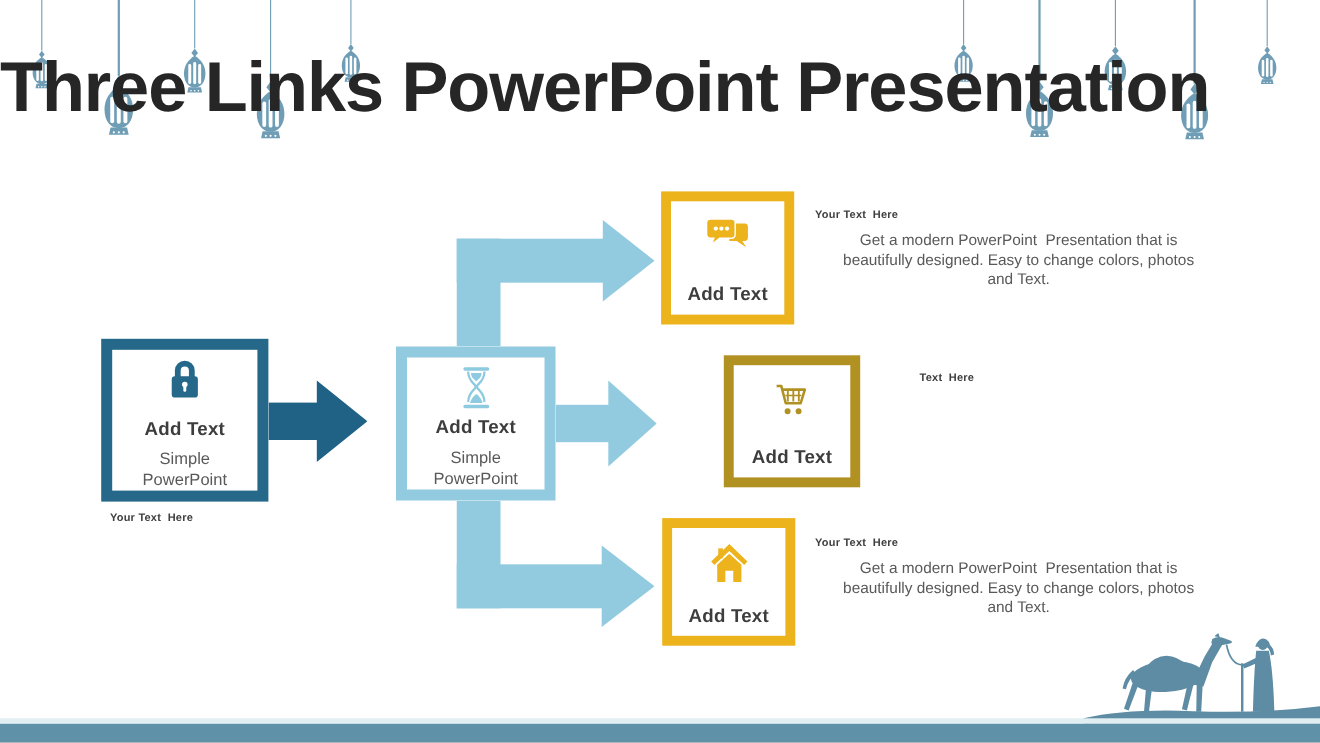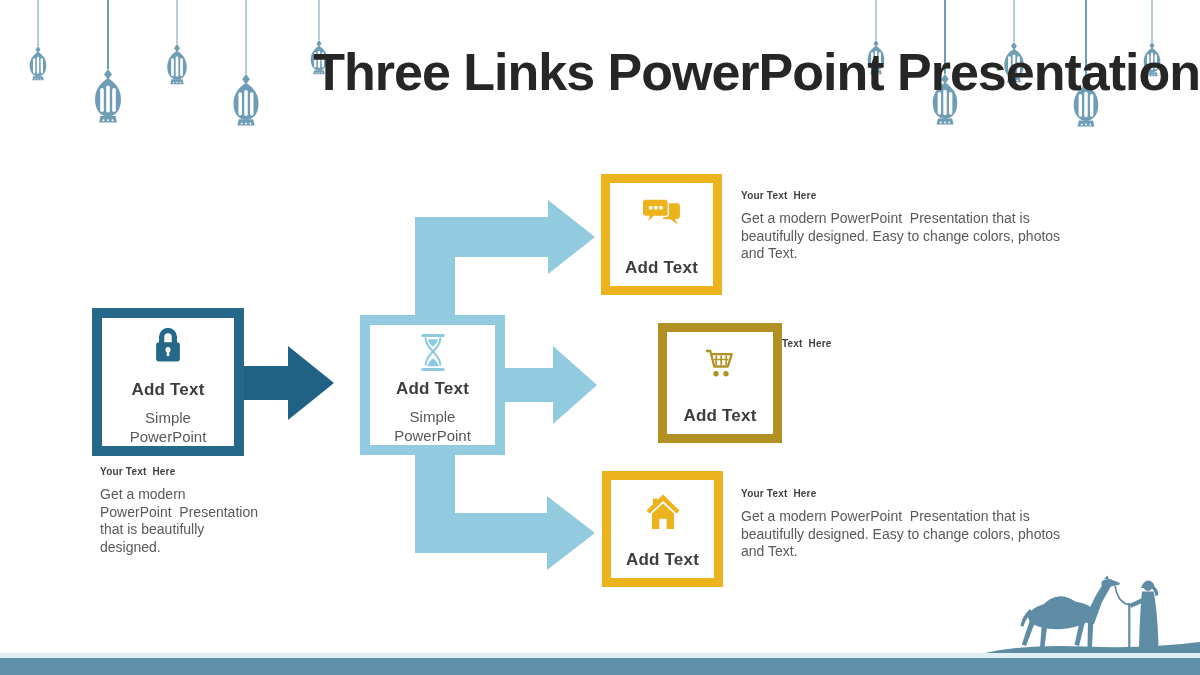--- a/index.html
+++ b/index.html
@@ -15,22 +15,22 @@
     --body:#595959;
   }
   *{margin:0;padding:0;box-sizing:border-box;}
   html,body{background:#888;}
   #slide{
     position:relative;width:1200px;height:675px;background:#fff;
     overflow:hidden;font-family:"Liberation Sans",sans-serif;
   }
   
   #title{
-    position:absolute;left:0;top:42px;width:1200px;text-align:right;
-    font-size:52px;font-weight:700;letter-spacing:-1px;color:var(--title);z-index:3;
+    position:absolute;left:0;top:42px;width:1200px;text-align:left;
+    font-size:64px;font-weight:700;letter-spacing:-1px;color:var(--title);z-index:3;
     white-space:nowrap;
   }
   
   .lantern{position:absolute;top:0;display:flex;flex-direction:column;align-items:center;transform:translateX(-50%);z-index:2;}
   .lantern .string{width:1.5px;background:var(--lantern);}
   .lantern svg{display:block;color:var(--lantern);}
   
   .node{position:absolute;background:#fff;}
   .node .icon{position:absolute;left:50%;transform:translateX(-50%);}
   .node .label{
@@ -49,25 +49,25 @@
   #link-box-2{left:602px;top:471px;width:121px;height:116px;border:9px solid var(--gold);}
   
   .arrow{position:absolute;display:block;}
   
   .note{position:absolute;}
   .note .h{
     font-size:10px;font-weight:700;color:var(--heading);
     white-space:pre-wrap;letter-spacing:.2px;
   }
   .note .b{
-    margin-top:9px;font-size:14px;color:var(--body);line-height:17.5px;white-space:pre-wrap;
+    margin-top:9px;font-size:14px;color:var(--body);line-height:17.5px;white-space:pre-wrap;text-align:center;
   }
   #note-source{left:100px;top:466px;width:210px;}
   #note-0{left:741px;top:190px;width:370px;}
-  #note-1{left:782px;top:338px;width:330px;}
+  #note-1{left:836px;top:338px;width:330px;}
   #note-2{left:741px;top:488px;width:370px;}
   
   #footer-line{position:absolute;left:0;top:653px;width:1200px;height:5px;background:#e2eff2;}
   #footer-bar{position:absolute;left:0;top:658px;width:1200px;height:17px;background:var(--bar);}
   #camel{position:absolute;left:985px;top:573px;color:var(--camel);}
 </style>
 </head>
 <body>
 
 <div id="slide">
@@ -232,24 +232,20 @@
         <rect x="8" y="6.5" width="4.2" height="9"></rect>
         <path d="M18 2.5 L1.5 18.5 l2.9 3.1 L18 8.9 31.6 21.6 34.5 18.5 Z"></path>
         <path d="M7 21.5 L18 11.5 L29 21.5 V37 H21.6 V26.8 H14.4 V37 H7 Z"></path>
       </g>
     </svg>
     <div class="label">Add Text</div>
   </div>
 
   <div class="note" id="note-source">
     <div class="h">Your Text  Here</div>
-    <div class="b">Get a modern
-PowerPoint  Presentation
-that is beautifully
-designed.</div>
   </div>
   <div class="note" id="note-0">
     <div class="h">Your Text  Here</div>
     <div class="b">Get a modern PowerPoint  Presentation that is
 beautifully designed. Easy to change colors, photos
 and Text.</div>
   </div>
   <div class="note" id="note-1">
     <div class="h">Text  Here</div>
   </div>

